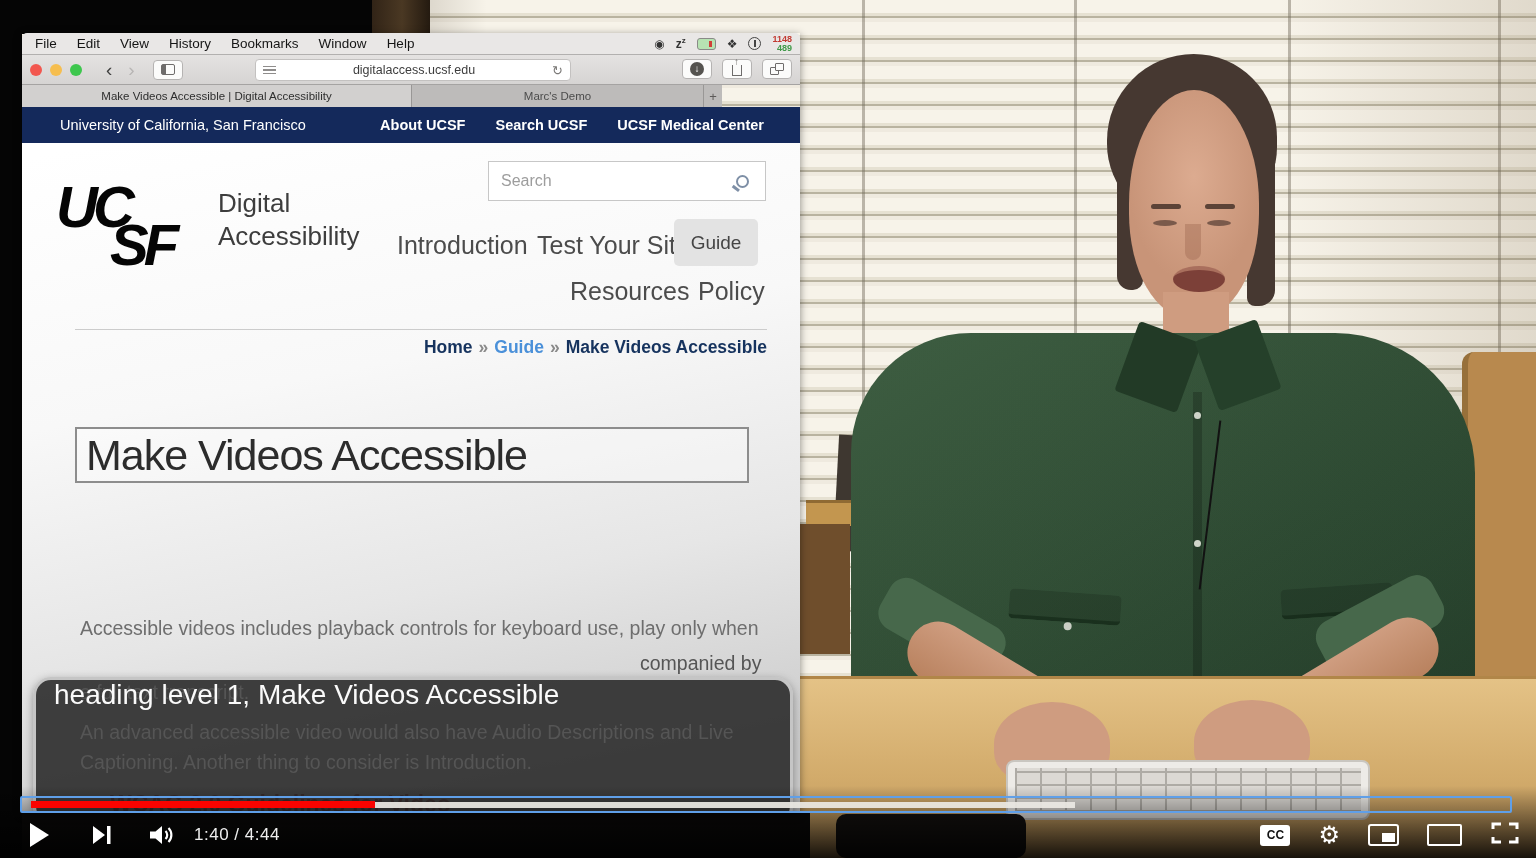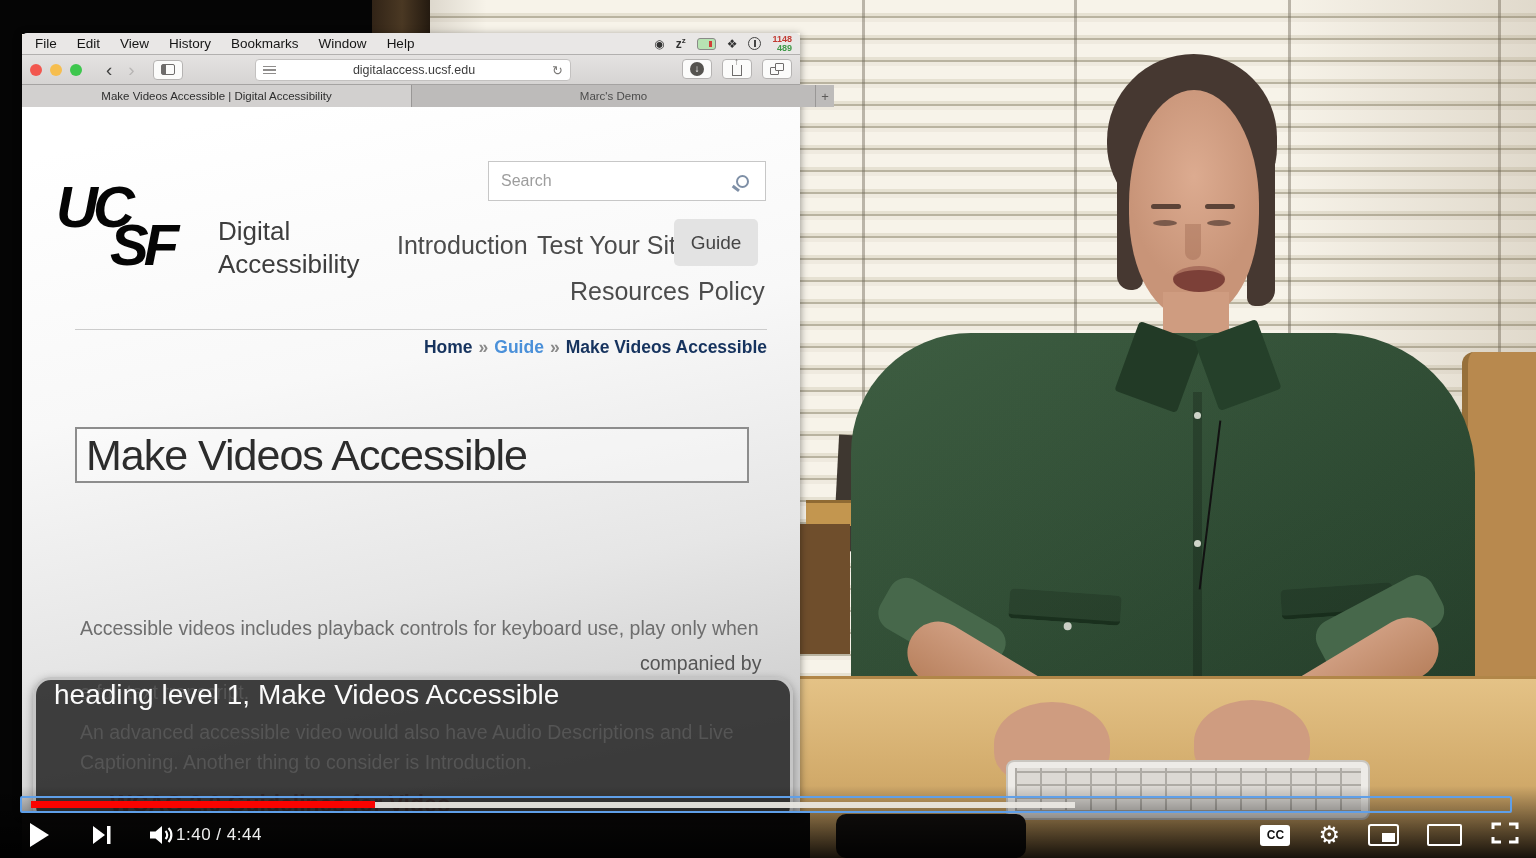--- a/index.html
+++ b/index.html
@@ -84,35 +84,35 @@
   .refresh{margin-right:7px;color:#7b7977;font-size:13px;}
   .tb-right{position:absolute;right:8px;top:4px;display:flex;gap:10px;}
   .tb-btn{width:30px;height:20px;background:#fbfbfa;border:1px solid #b5b3b2;border-radius:4px;display:flex;align-items:center;justify-content:center;}
   .dl-circ{width:14px;height:14px;border-radius:50%;background:#55534f;color:#fff;font-size:10px;line-height:14px;text-align:center;}
   .share-glyph{width:10px;height:11px;border:1.5px solid #6e6c6b;border-top:none;position:relative;margin-top:3px;}
   .share-glyph:after{content:"↑";position:absolute;left:1px;top:-9px;font-size:10px;color:#6e6c6b;}
   .tabs-glyph{width:14px;height:12px;position:relative;}
   .tabs-glyph i{position:absolute;width:9px;height:8px;border:1.5px solid #6e6c6b;border-radius:1px;background:#fbfbfa;}
   .tabs-glyph i.b{left:0;bottom:0;} .tabs-glyph i.t{right:0;top:0;}
 
-  .tabbar{position:absolute;left:0;top:52px;width:812px;height:22px;background:#b3b1b0;display:flex;}
+  .tabbar{position:absolute;left:0;top:52px;width:700px;height:22px;background:#b3b1b0;display:flex;}
   .tab{height:100%;display:flex;align-items:center;justify-content:center;font-size:11.5px;border-right:1px solid #999796;}
   .tab.active{width:390px;background:#d2d0cf;color:#2e2e2e;}
   .tab.inactive{flex:1;background:#bdbbba;color:#4c4c4c;}
   .newtab{width:18px;display:flex;align-items:center;justify-content:center;color:#5c5a59;background:#bdbbba;font-size:13px;}
 
   .content{position:absolute;left:0;top:74px;width:778px;height:706px;overflow:hidden;
     background:linear-gradient(169deg,#ffffff 6%,#f8f8f8 38%,#e6e6e6 66%,#cbcbcb 92%);}
   .ucsf-bar{position:absolute;left:0;top:0;width:778px;height:36px;background:#14295b;display:flex;align-items:center;color:#fff;}
   .ucsf-bar .t{margin-left:38px;font-size:14.5px;}
   .ucsf-links{position:absolute;right:36px;display:flex;gap:30px;font-size:14.5px;font-weight:bold;}
   .logo{left:30px;top:66px;width:170px;height:120px;color:#050505;font-style:italic;}
   .logo span{position:absolute;font-weight:800;font-size:58px;letter-spacing:-5px;}
   .logo .uc{left:4px;top:0;} .logo .sf{left:58px;top:38px;}
-  .brand{left:196px;top:80px;font-size:26px;color:#3d3d3d;line-height:33px;margin-top:28px;}
+  .brand{left:196px;top:80px;font-size:26px;color:#3d3d3d;line-height:33px;}
   .searchbox{left:466px;top:54px;width:278px;height:40px;border:1px solid #c7c7c7;background:#fff;display:flex;align-items:center;}
   .searchbox input{border:none;outline:none;flex:1;font-size:16px;color:#1d4ed8;padding-left:12px;background:transparent;}
   .searchbox input::placeholder{color:#9d9d9d;}
   .mag{width:13px;height:13px;border:2.5px solid #7e8fa6;border-radius:50%;position:relative;margin-right:16px;}
   .mag:after{content:"";position:absolute;left:-6px;top:10px;width:8px;height:2.5px;background:#7e8fa6;transform:rotate(38deg);}
   .navlink{position:absolute;font-size:25px;color:#4c4c4c;}
   .guidebox{position:absolute;left:652px;top:112px;width:84px;height:47px;background:#e3e3e3;border-radius:5px;
     display:flex;align-items:center;justify-content:center;font-size:19px;color:#454545;}
   .divider{position:absolute;left:53px;top:222px;width:692px;height:1px;background:#cccccc;}
   .breadcrumb{position:absolute;right:33px;top:230px;font-size:17.5px;font-weight:bold;color:#16335e;}
@@ -131,21 +131,21 @@
     background:rgba(43,43,43,.90);border:3px solid rgba(222,222,222,.85);box-shadow:0 3px 10px rgba(0,0,0,.35);}
   .vo-caption{position:absolute;left:32px;top:572px;font-size:28px;color:#fafafa;z-index:7;}
 
   
   .yt-grad{left:0;top:786px;width:1536px;height:72px;background:linear-gradient(rgba(0,0,0,0),rgba(0,0,0,.88));z-index:8;}
   .focus-ring{left:20px;top:796px;width:1492px;height:17px;border:2px solid #5f9fe8;border-radius:2px;z-index:9;}
   .played{position:absolute;left:9px;top:3px;width:344px;height:7px;background:#fa0300;}
   .buffered{position:absolute;left:353px;top:3.5px;width:700px;height:6px;background:rgba(235,232,227,.93);}
   .yt-controls{left:0;top:812px;width:1536px;height:46px;z-index:10;display:flex;align-items:center;color:#fff;}
   .ytb{display:flex;align-items:center;justify-content:center;height:100%;}
-  .time{font-size:17px;color:#eee;letter-spacing:.5px;}
+  .time{font-size:17px;color:#eee;margin-left:18px;letter-spacing:.5px;}
   .yt-right{position:absolute;right:16px;top:0;height:100%;display:flex;align-items:center;gap:28px;}
   .ccbox{width:30px;height:21px;background:#fff;border-radius:3px;color:#111;font-size:12px;font-weight:bold;
     display:flex;align-items:center;justify-content:center;}
   .gear{font-size:24px;line-height:24px;color:#fff;font-family:"DejaVu Sans",sans-serif;}
   .mini{width:31px;height:22px;border:2.5px solid #fff;border-radius:3px;position:relative;}
   .mini i{position:absolute;right:2px;bottom:2px;width:13px;height:9px;background:#fff;}
   .theater{width:35px;height:22px;border:2.5px solid #fff;border-radius:2px;}
 </style>
 </head>
 <body>
@@ -271,20 +271,28 @@
           <span>Make Videos Accessible | Digital Accessibility</span>
         </div>
       <div class="tab inactive">
           <span>Marc's Demo</span>
         </div>
       <div class="newtab">+</div>
     </div>
 
     <div class="content">
 
+      <div class="ucsf-bar">
+        <span class="t">University of California, San Francisco</span>
+        <span class="ucsf-links">
+          <span>About UCSF</span>
+          <span>Search UCSF</span>
+          <span>UCSF Medical Center</span>
+        </span>
+      </div>
 
       <div class="abs logo">
         <span class="uc">UC</span>
         <span class="sf">SF</span>
       </div>
       <div class="abs brand">
         <div>Digital</div>
         <div>Accessibility</div>
       </div>
 

